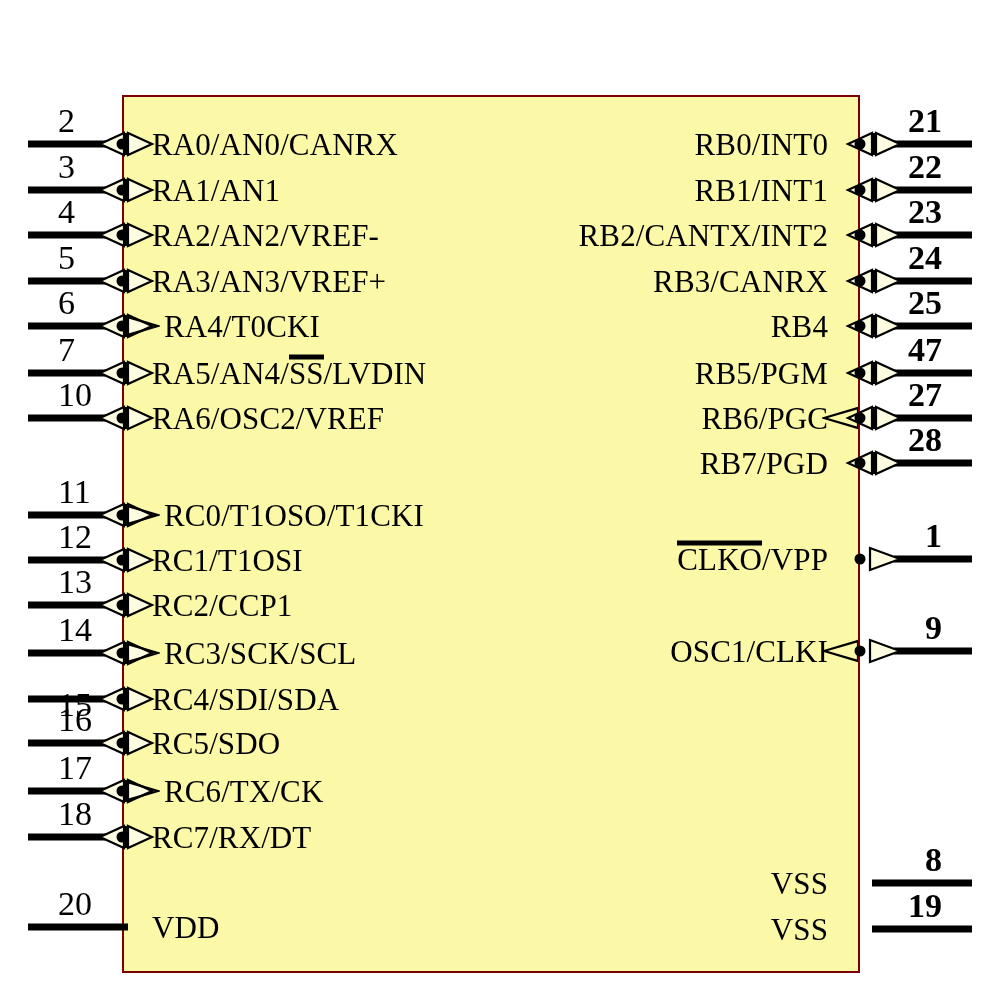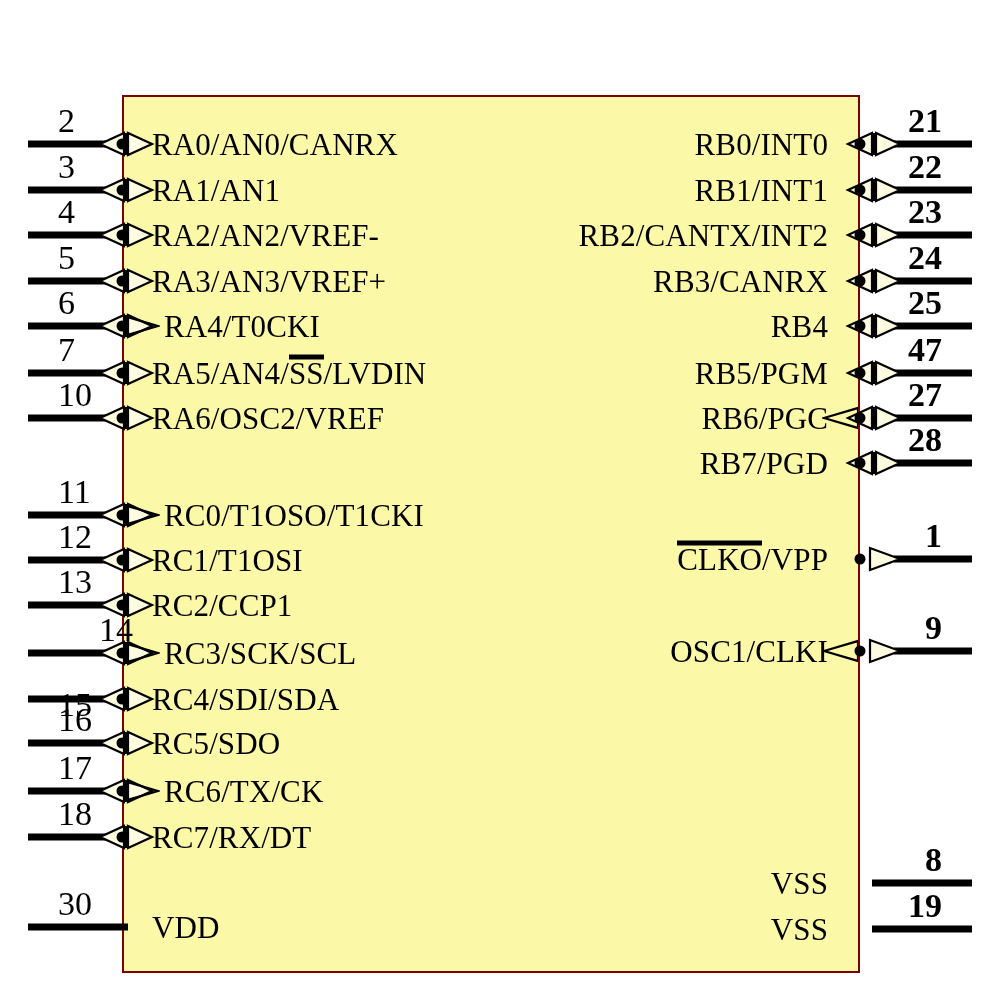--- a/index.html
+++ b/index.html
@@ -173,21 +173,21 @@
       <div class="arrow left" style="top: 605px;">
         <svg width="52" height="26" viewBox="0 0 52 26">
           <polygon points="0,13 24,2 24,24" fill="#FDFBE0" stroke="#000" stroke-width="2.2"></polygon>
           <polygon points="52,13 28,2 28,24" fill="#FDFBE0" stroke="#000" stroke-width="2.2"></polygon>
           <rect x="24" y="2" width="4.5" height="22" fill="#000"></rect>
         </svg>
       </div>
       <div class="dot" style="top: 605px; left: 122px;"></div>
       <div class="pin-label left" style="top: 605px;">RC2/CCP1</div>
       <div class="wire left" style="top: 653px;"></div>
-      <div class="pnum left" style="top: 647px; margin-left: 41px;">14</div>
+      <div class="pnum left" style="top: 647px;">14</div>
       <div class="arrow left" style="top: 653px;">
         <svg width="52" height="26" viewBox="0 0 52 26">
           <polygon points="0,13 24,2 24,24" fill="#FDFBE0" stroke="#000" stroke-width="2.2"></polygon>
           <polygon points="52,13 28,2 28,24" fill="#FDFBE0" stroke="#000" stroke-width="2.2"></polygon>
           <rect x="24" y="2" width="4.5" height="22" fill="#000"></rect>
         </svg>
       </div>
       <div class="dot" style="top: 653px; left: 122px;"></div>
       <div class="inward left" style="top: 653px; left: 124px;"><svg width="36" height="26" viewBox="0 0 36 26">
           <polygon points="0,3 0,23 34,13" fill="none" stroke="#000" stroke-width="2.2"></polygon>
@@ -234,21 +234,21 @@
       <div class="arrow left" style="top: 837px;">
         <svg width="52" height="26" viewBox="0 0 52 26">
           <polygon points="0,13 24,2 24,24" fill="#FDFBE0" stroke="#000" stroke-width="2.2"></polygon>
           <polygon points="52,13 28,2 28,24" fill="#FDFBE0" stroke="#000" stroke-width="2.2"></polygon>
           <rect x="24" y="2" width="4.5" height="22" fill="#000"></rect>
         </svg>
       </div>
       <div class="dot" style="top: 837px; left: 122px;"></div>
       <div class="pin-label left" style="top: 837px;">RC7/RX/DT</div>
       <div class="wire left plain" style="top: 927px;"></div>
-      <div class="pnum left" style="top: 921px;">30</div>
+      <div class="pnum left" style="top: 921px;">20</div>
       <div class="pin-label left" style="top: 927px;">VDD</div>
     </div>
   <div id="pins-right">
       <div class="wire right" style="top: 144px;"></div>
       <div class="pnum right" style="top: 138px;">21</div>
       <div class="arrow right" style="top: 144px;">
         <svg width="52" height="26" viewBox="0 0 52 26">
           <polygon points="52,13 28,2 28,24" fill="#FDFBE0" stroke="#000" stroke-width="2.2"></polygon>
           <polygon points="0,13 24,2 24,24" fill="#FDFBE0" stroke="#000" stroke-width="2.2"></polygon>
           <rect x="23.5" y="2" width="4.5" height="22" fill="#000"></rect>

